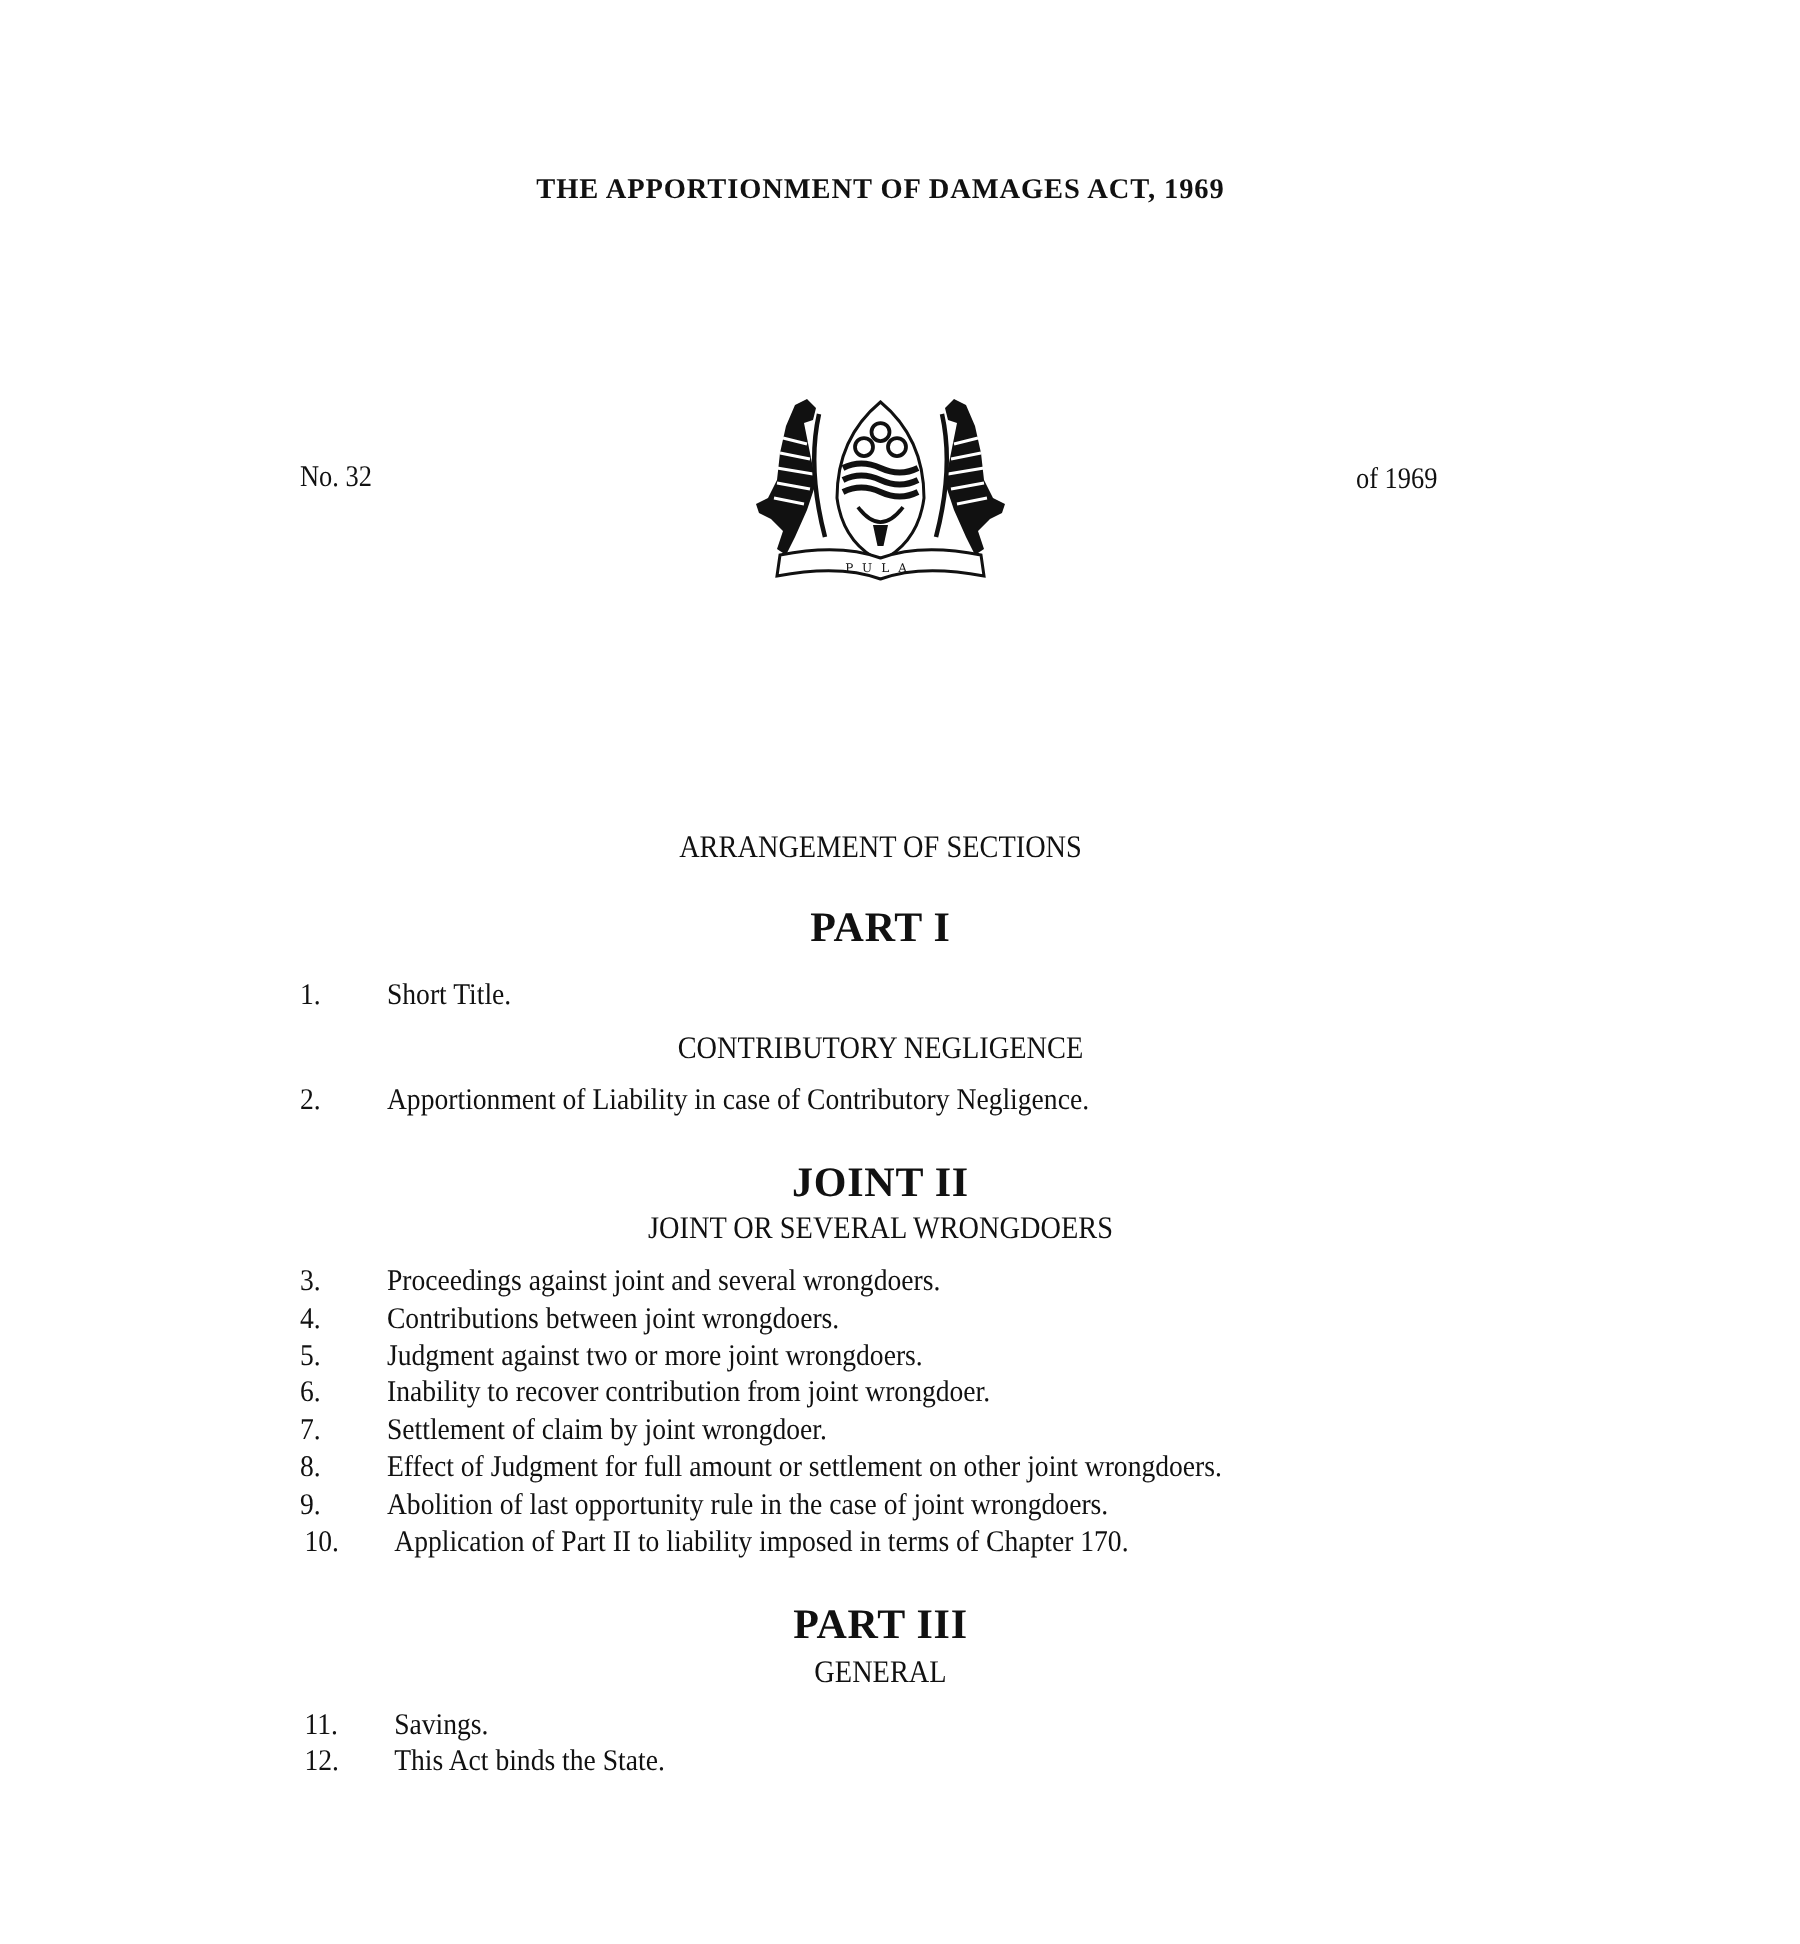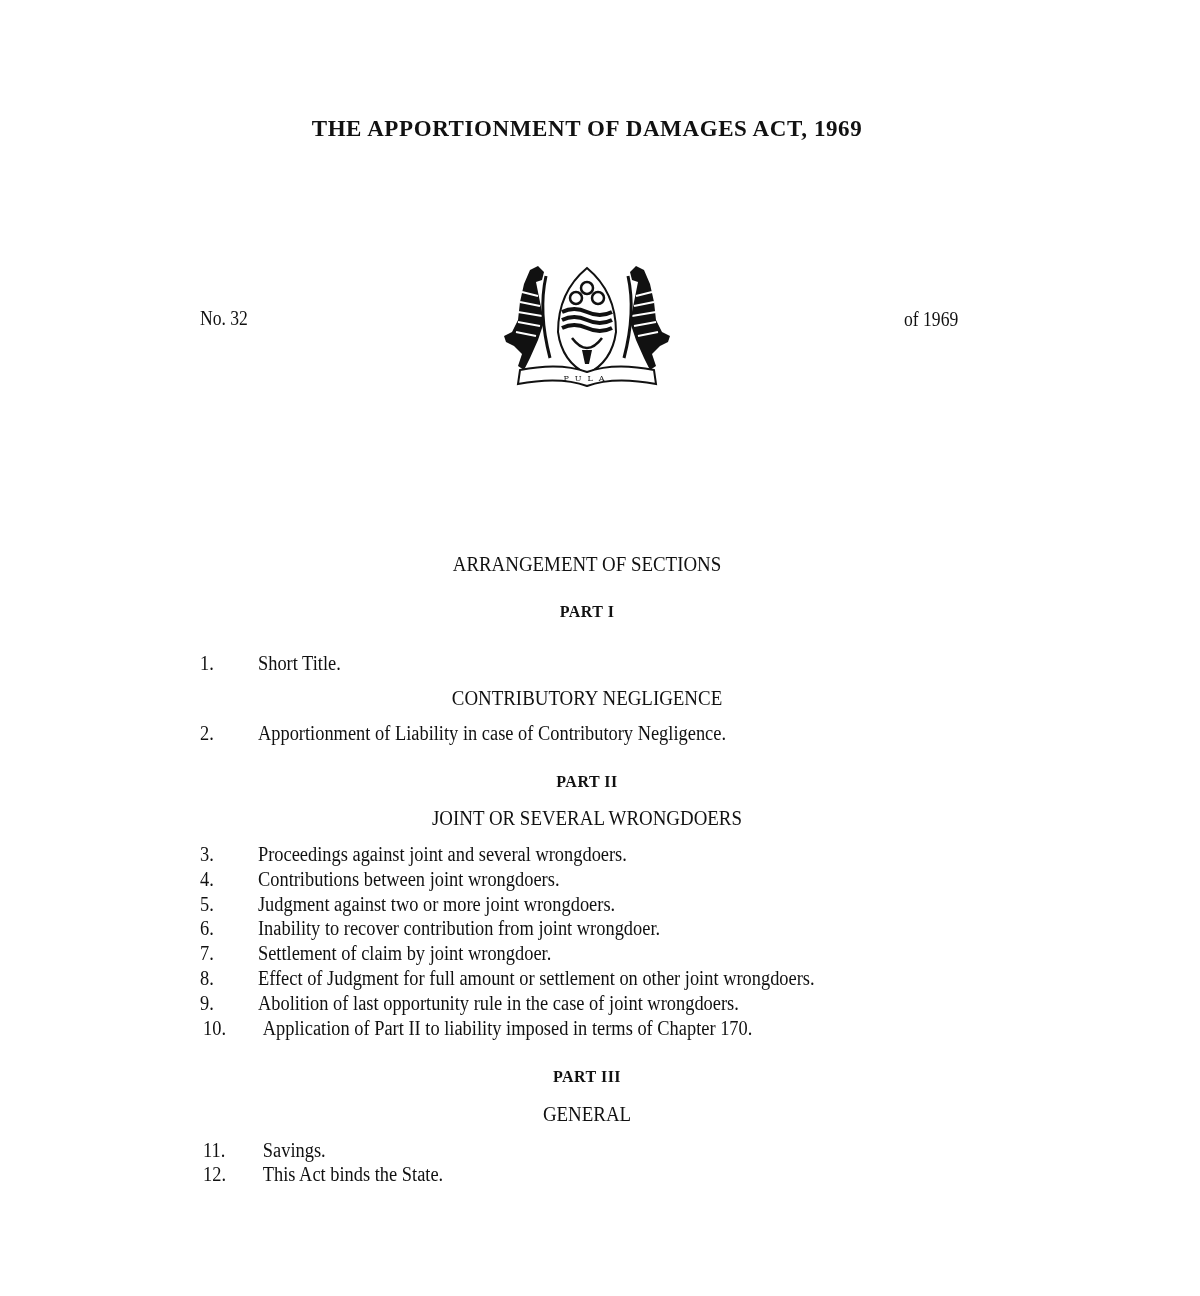--- a/index.html
+++ b/index.html
@@ -3,28 +3,28 @@
 <meta charset="utf-8">
 <style>
   html, body { margin: 0; padding: 0; background: #ffffff; }
   body {
     width: 1200px; height: 1296px; position: relative; overflow: hidden;
     font-family: "Liberation Serif", "DejaVu Serif", serif; color: #111;
   }
   .abs { position: absolute; }
   .title {
     left: 0; width: 1174px; top: 116px; text-align: center;
-    font-weight: bold; font-size: 23px; letter-spacing: 0.6px;
+    font-weight: bold; font-size: 19px; letter-spacing: 0.6px;
   }
   .act-no { left: 200px; top: 307px; font-size: 20px; transform: scaleX(0.88); transform-origin: left; }
   .act-year { left: 904px; top: 308px; font-size: 20px; transform: scaleX(0.88); transform-origin: left; }
   .crest { left: 500px; top: 262px; width: 174px; height: 130px; }
   .center { left: 0; width: 1174px; text-align: center; }
   .h-arr { top: 552px; font-size: 21px; transform: scaleX(0.9); }
-  .h-part { font-weight: bold; font-size: 16px; letter-spacing: 0.5px; }
+  .h-part { font-weight: bold; font-size: 28px; letter-spacing: 0.5px; }
   .h-sub { font-size: 21px; transform: scaleX(0.9); }
   .item {
     left: 200px; width: 900px; font-size: 20px; display: flex;
     transform: scaleX(0.92); transform-origin: left; white-space: nowrap;
   }
   .item .num { width: 63px; text-align: left; }
   .item .num.wide { width: 65px; }
   .item .txt { }
 </style>
 </head>
@@ -72,21 +72,21 @@
   <span class="txt">Short Title.</span>
 </div>
 
 <div class="abs center h-sub" style="top:686px;">CONTRIBUTORY NEGLIGENCE</div>
 
 <div class="abs item" style="top:722px;">
   <span class="num">2.</span>
   <span class="txt">Apportionment of Liability in case of Contributory Negligence.</span>
 </div>
 
-<div class="abs center h-part" style="top:773px;">PART II</div>
+<div class="abs center h-part" style="top:773px;">JOINT II</div>
 
 <div class="abs center h-sub" style="top:806px;">JOINT OR SEVERAL WRONGDOERS</div>
 
 <div class="abs item" style="top:843px;">
   <span class="num">3.</span>
   <span class="txt">Proceedings against joint and several wrongdoers.</span>
 </div>
 <div class="abs item" style="top:868px;">
   <span class="num">4.</span>
   <span class="txt">Contributions between joint wrongdoers.</span>

